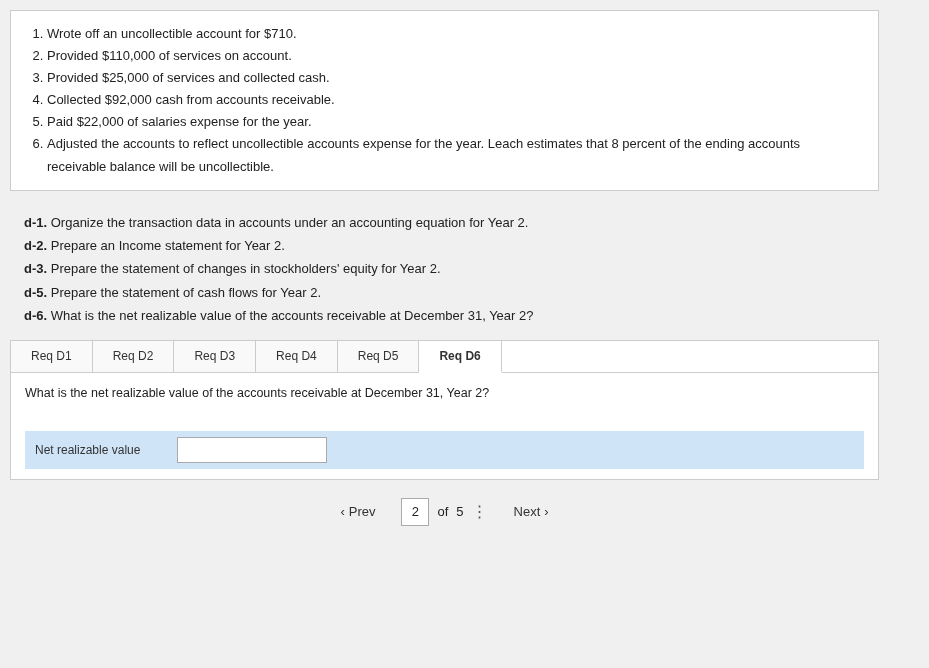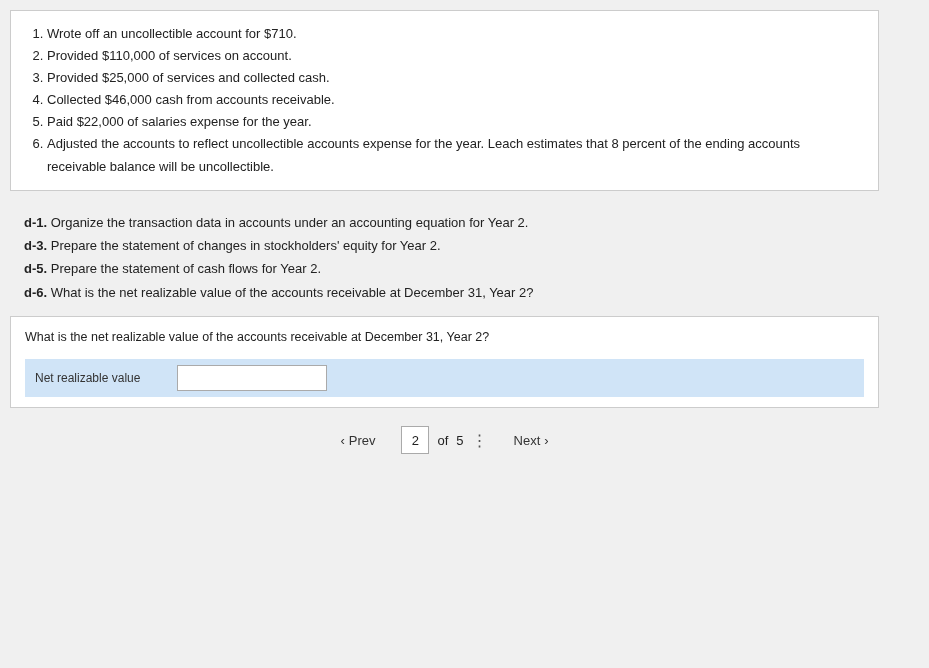--- a/index.html
+++ b/index.html
@@ -105,21 +105,21 @@
 
     .tab-content p {
       font-size: 12.5px;
       line-height: 1.6;
       margin-bottom: 4px;
     }
 
     .answer-row {
       display: flex;
       align-items: center;
-      margin-top: 12px;
+      margin-top: 28px;
       padding: 6px 0;
       background: #d0e4f7;
       padding-left: 10px;
     }
 
     .answer-label {
       font-size: 12px;
       color: #333;
       margin-right: 12px;
       min-width: 130px;
@@ -188,38 +188,48 @@
 <body>
 
 <div class="page-wrapper">
 
   <div class="top-section">
     <ol>
 
     <li>Wrote off an uncollectible account for $710.</li>
         <li>Provided $110,000 of services on account.</li>
         <li>Provided $25,000 of services and collected cash.</li>
-        <li>Collected $46,000 cash from accounts receivable.</li>
+        <li>Collected $92,000 cash from accounts receivable.</li>
         <li>Paid $22,000 of salaries expense for the year.</li>
         <li>Adjusted the accounts to reflect uncollectible accounts expense for the year. Leach estimates that 8 percent of the ending accounts receivable balance will be uncollectible.</li>
       </ol>
   </div>
 
   <div class="middle-section">
     <div>
 
     <p><strong>d-1.</strong> Organize the transaction data in accounts under an accounting equation for Year 2.</p>
+        <p><strong>d-2.</strong> Prepare an Income statement for Year 2.</p>
         <p><strong>d-3.</strong> Prepare the statement of changes in stockholders' equity for Year 2.</p>
         <p><strong>d-5.</strong> Prepare the statement of cash flows for Year 2.</p>
         <p><strong>d-6.</strong> What is the net realizable value of the accounts receivable at December 31, Year 2?</p>
       </div>
   </div>
 
   <div class="question-box">
 
+    <div class="tabs-row">
+
+    <div class="tab">Req D1</div>
+        <div class="tab">Req D2</div>
+        <div class="tab">Req D3</div>
+        <div class="tab">Req D4</div>
+        <div class="tab">Req D5</div>
+        <div class="tab active">Req D6</div>
+      </div>
 
     <div class="tab-content">
       <p>What is the net realizable value of the accounts receivable at December 31, Year 2?</p>
 
       <div class="answer-row">
         <span class="answer-label">Net realizable value</span>
         <input class="answer-input" type="text" style="">
       </div>
     </div>
   </div>

